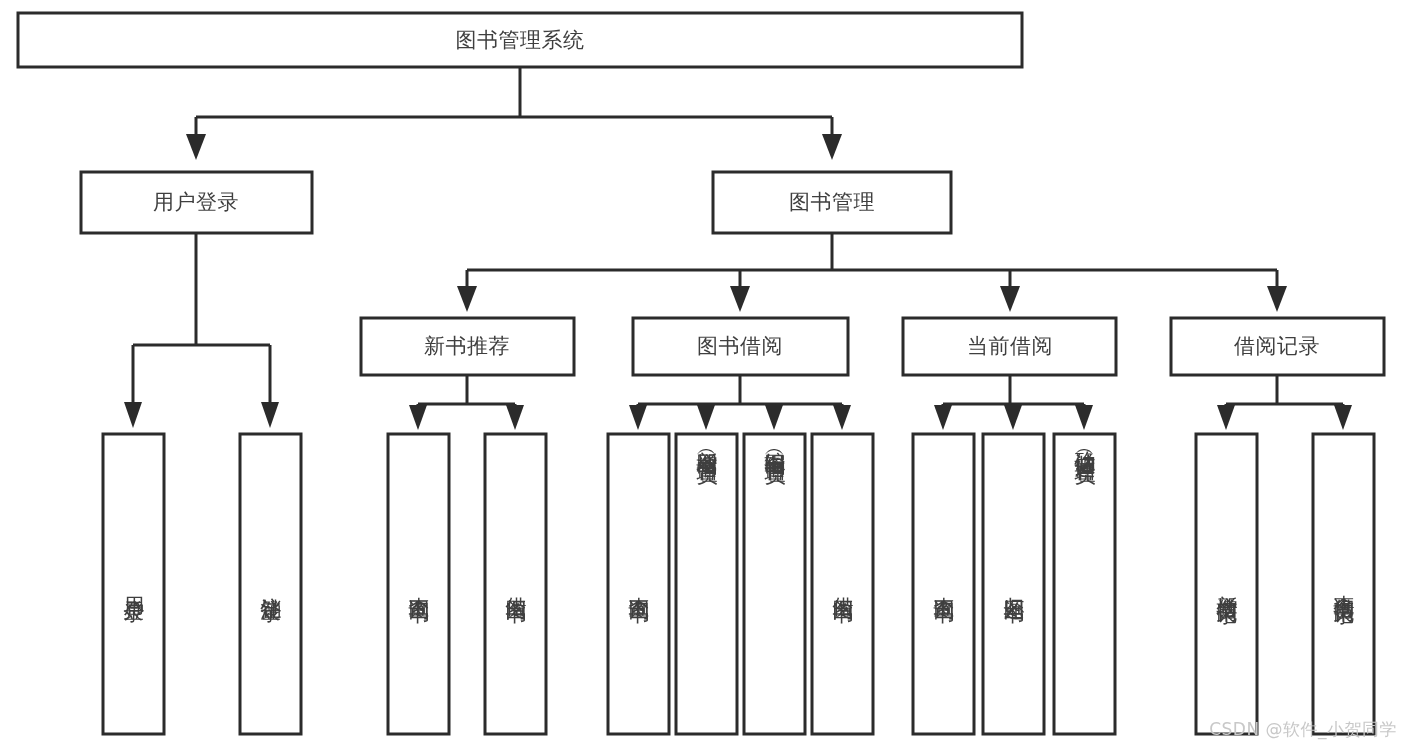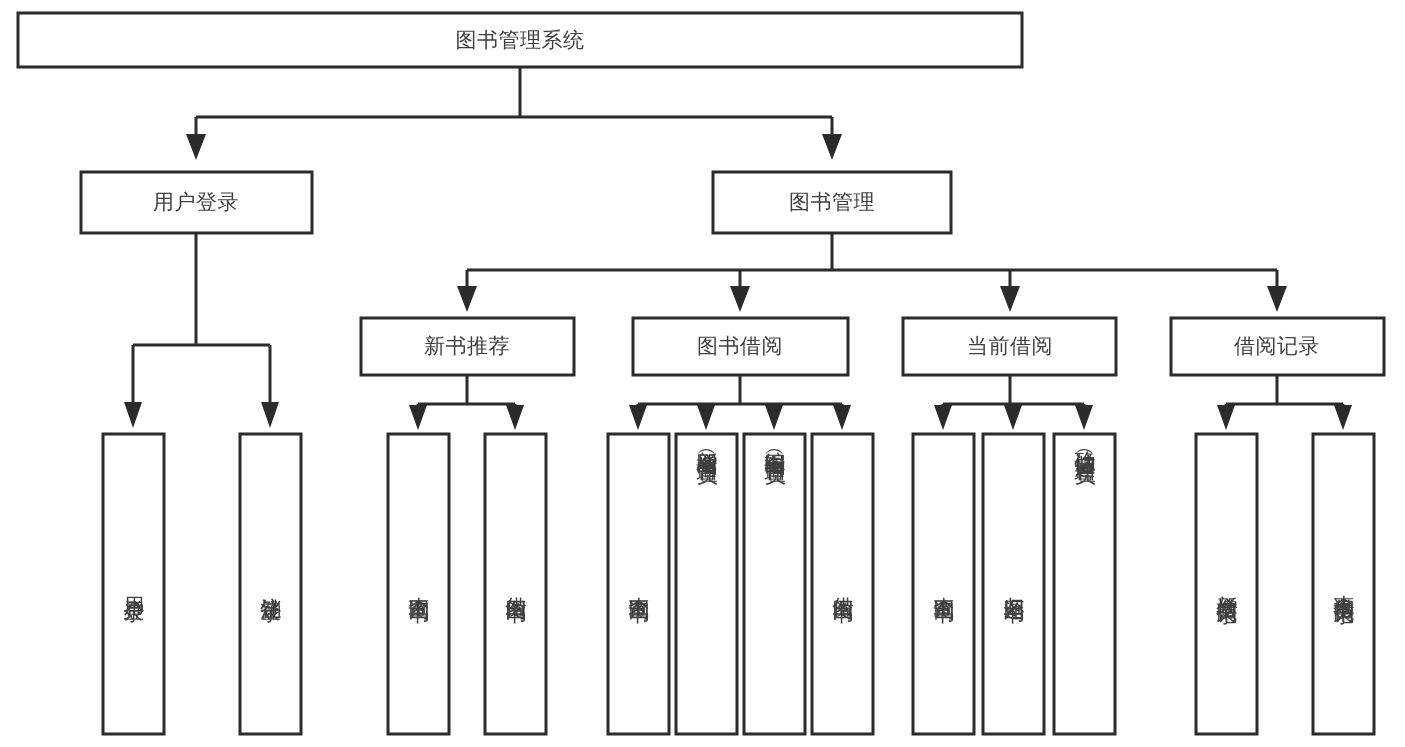--- a/index.html
+++ b/index.html
@@ -232,14 +232,15 @@
     <span class="leaf-label">确认归还（管理员）</span>
   </div>
 
   <div class="leaf-label-wrap" style="left:1196px; top:434px; width:61px; height:300px;">
     <span class="leaf-label">新增借阅记录</span>
   </div>
   <div class="leaf-label-wrap" style="left:1313px; top:434px; width:61px; height:300px;">
     <span class="leaf-label">查询借阅记录</span>
   </div>
 
+  <div class="watermark">CSDN @软件_小贺同学</div>
 
 </div>
 
 </body></html>

